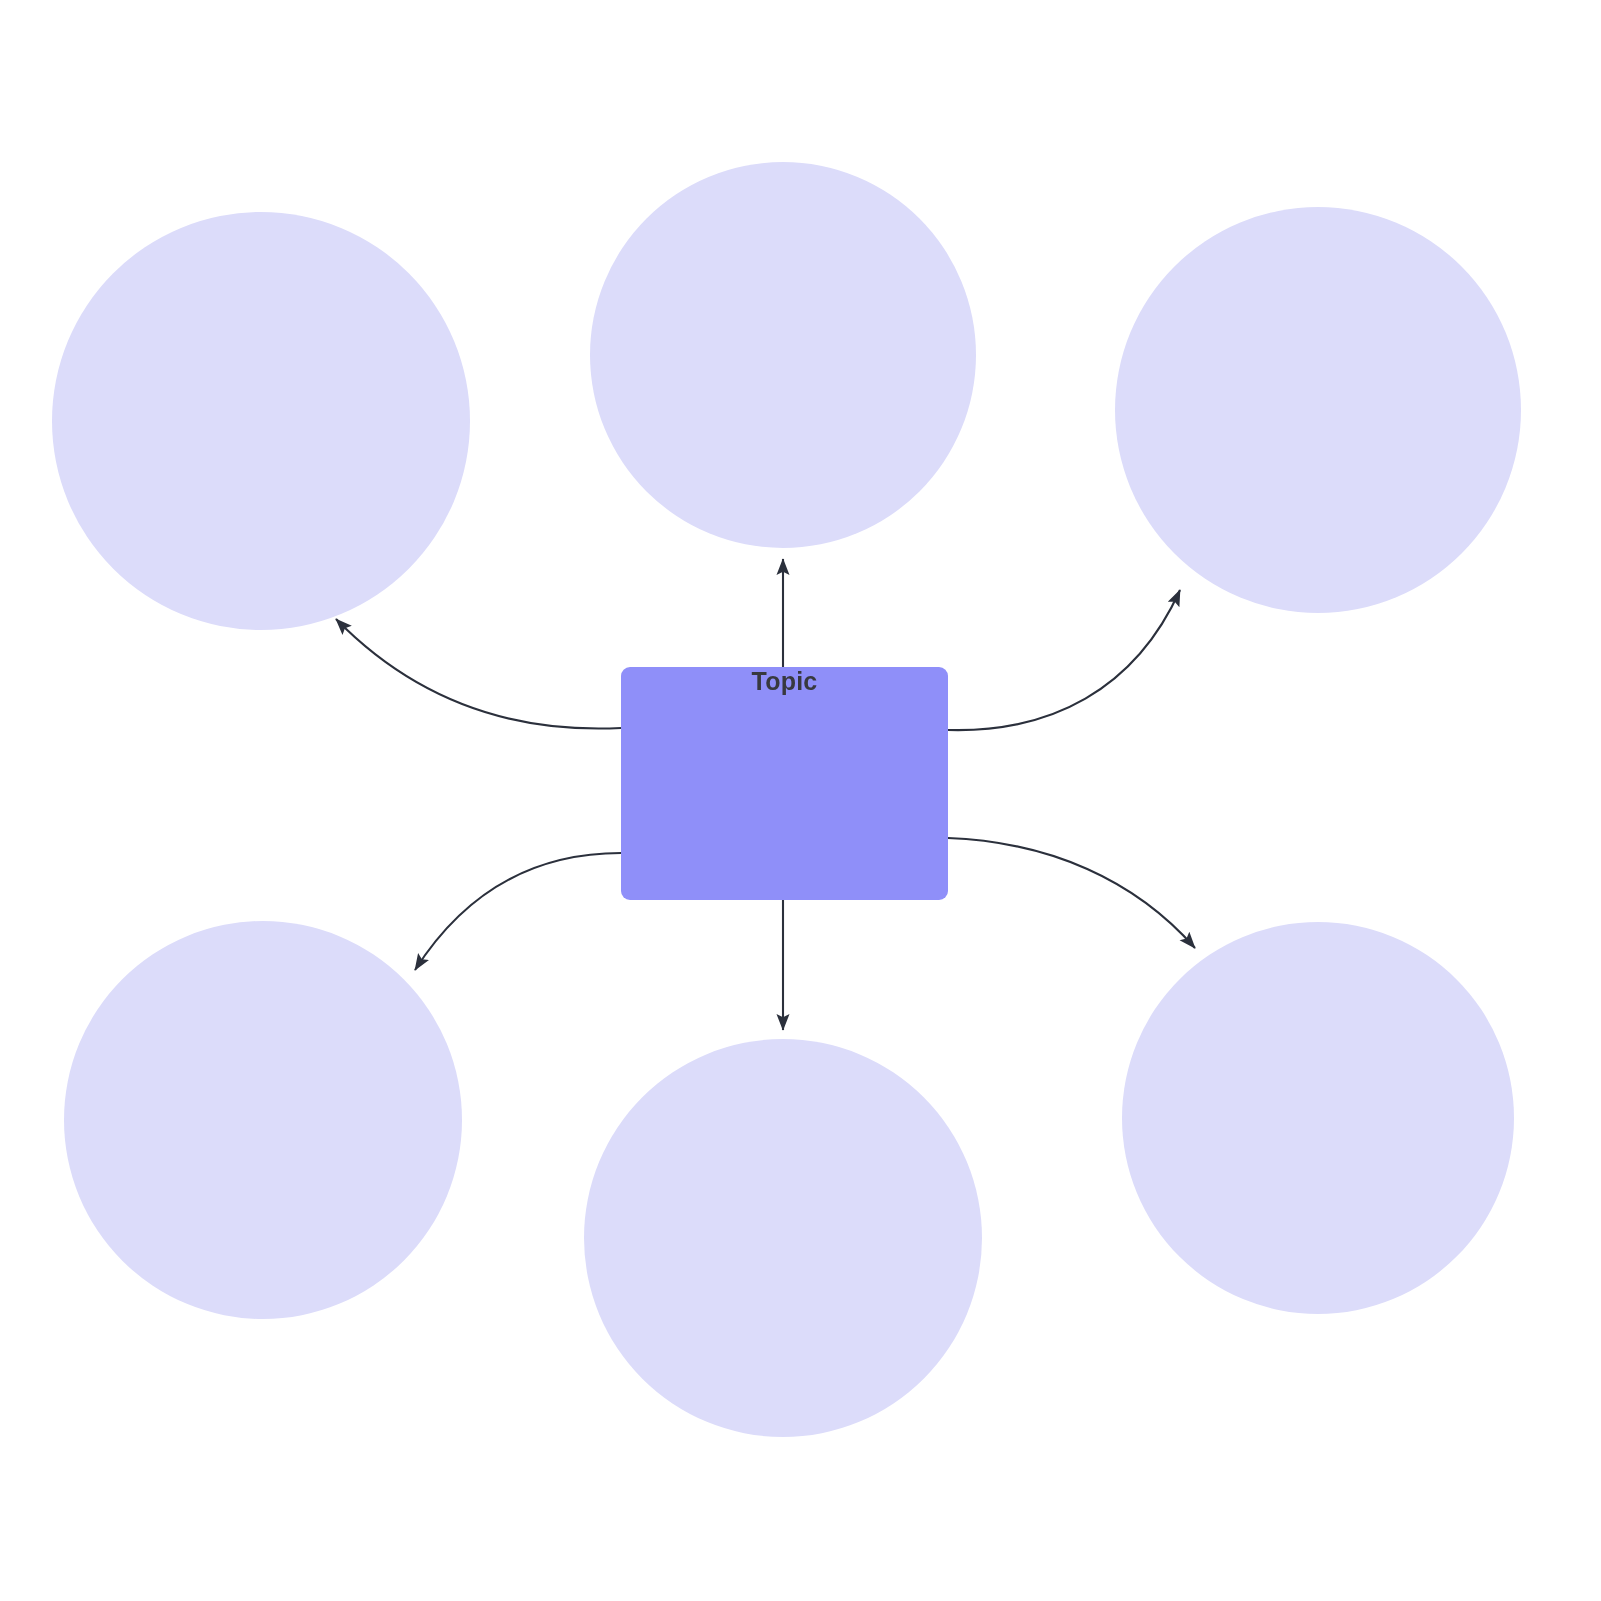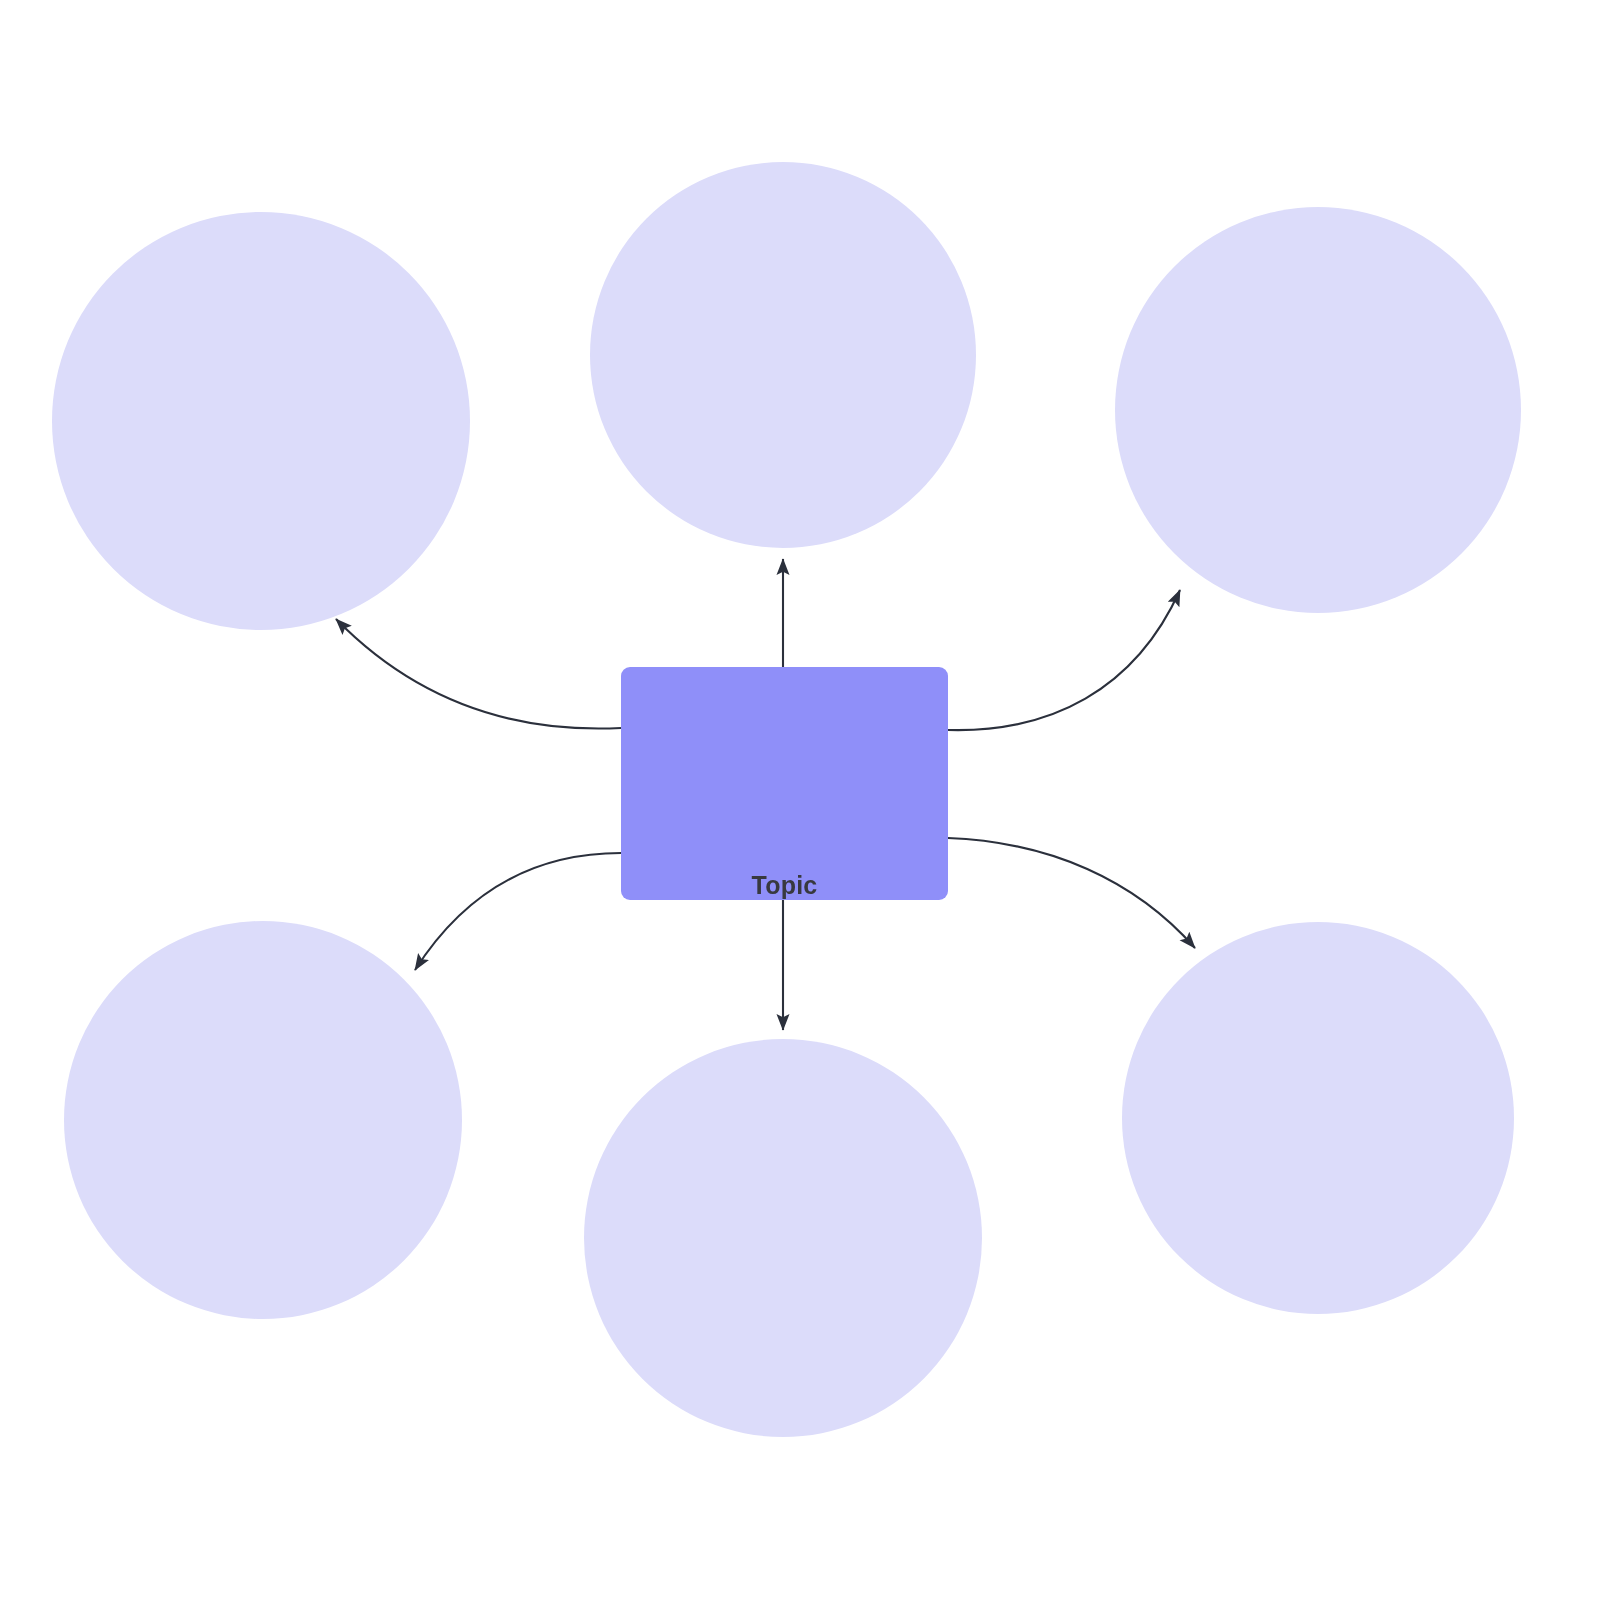--- a/index.html
+++ b/index.html
@@ -44,21 +44,21 @@
   }
   #central-node {
     position: absolute;
     left: 621px;
     top: 667px;
     width: 327px;
     height: 233px;
     background: #8f8ff9;
     border-radius: 9px;
     display: flex;
-    align-items: flex-end;
+    align-items: flex-start;
     justify-content: center;
   }
   #central-label {
     font-size: 25px;
     font-weight: bold;
     color: #38393f;
     letter-spacing: 0.2px;
     text-align: center;
   }
 </style>

